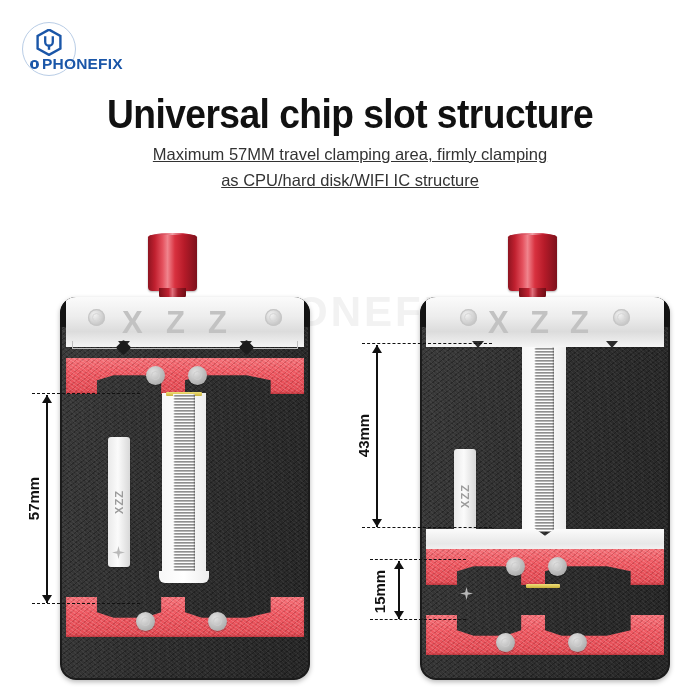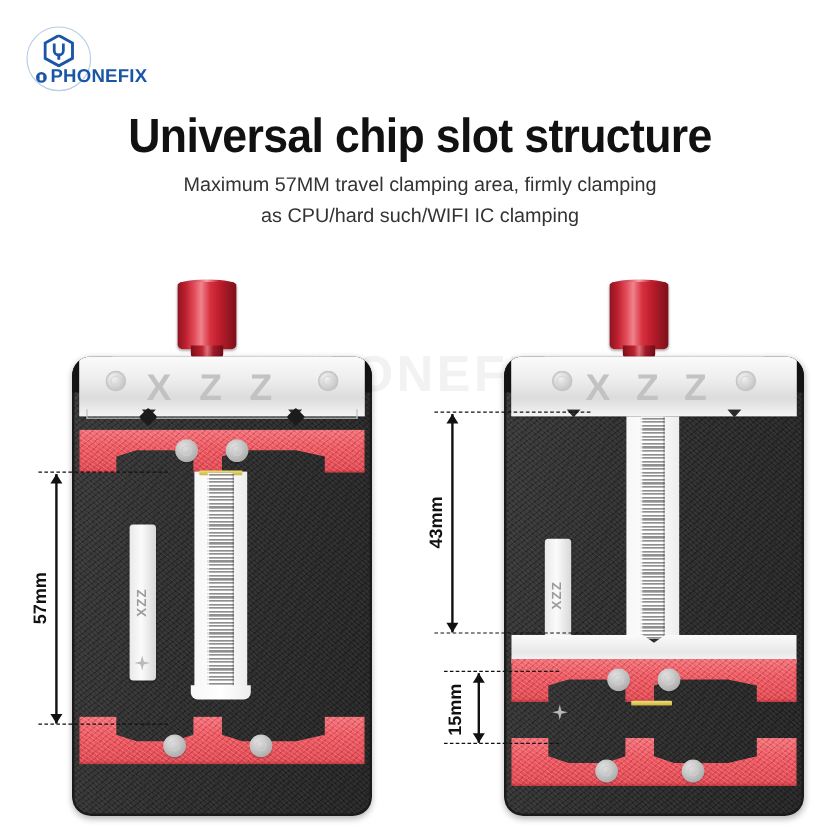--- a/index.html
+++ b/index.html
@@ -26,21 +26,21 @@
   .headline{
     position:absolute;left:0;top:92px;width:700px;text-align:center;
     font-size:40px;font-weight:bold;color:#111;letter-spacing:-0.6px;
     font-family:"Liberation Sans Narrow","Liberation Sans",sans-serif;
     transform:scaleX(0.93);transform-origin:center;
   }
   .subhead{
     position:absolute;left:0;top:142px;width:700px;text-align:center;
     font-size:16.5px;color:#333;line-height:1.55;
   }
-  .subhead div{white-space:nowrap;}
+  .subhead div{white-space:nowrap;text-decoration:underline;}
 
   
   .watermark{
     position:absolute;left:0;top:288px;width:700px;text-align:center;
     font-size:42px;font-weight:bold;color:#f2f2f2;letter-spacing:3px;
     user-select:none;
   }
 
   
   .stage{position:absolute;left:0;top:225px;width:700px;height:460px;}
@@ -199,21 +199,21 @@
   <div class="logo-text-row">
     <span class="logo-dot"></span>
     <span class="logo-name">PHONEFIX</span>
   </div>
 </div>
 
 <div class="headline">Universal chip slot structure</div>
 
 <div class="subhead">
   <div>Maximum 57MM travel clamping area, firmly clamping</div>
-  <div>as CPU/hard such/WIFI IC clamping</div>
+  <div>as CPU/hard disk/WIFI IC structure</div>
 </div>
 
 <div class="watermark">PHONEFIX</div>
 
 <div class="stage">
 
   <div class="fixture fx-left">
 
     <div class="knob-top"></div>
     <div class="knob"></div>

